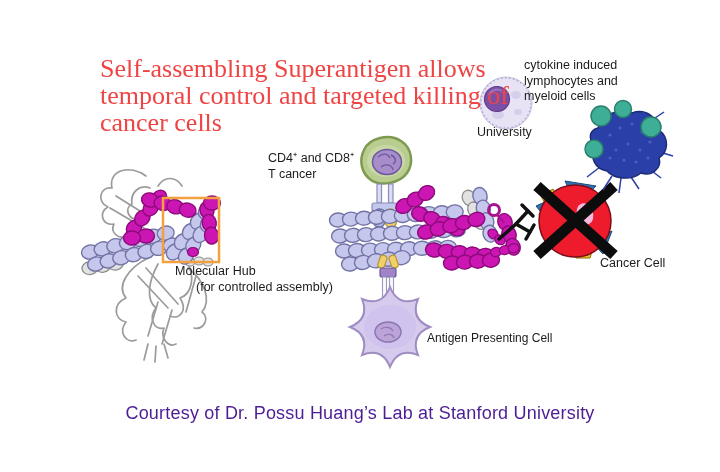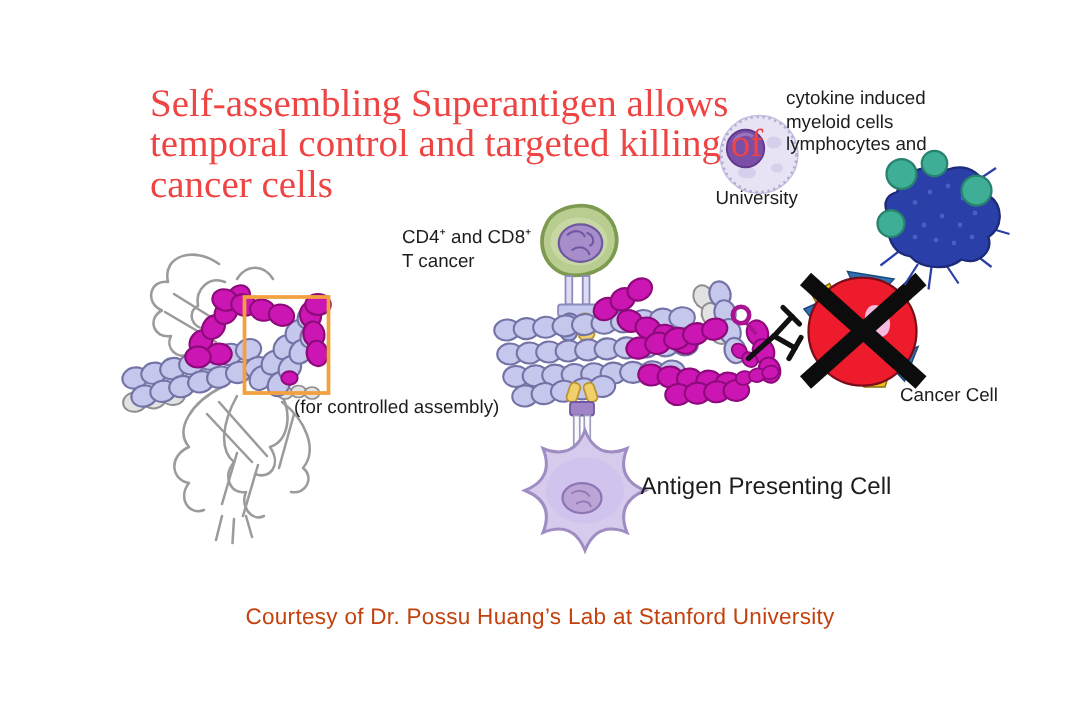--- a/index.html
+++ b/index.html
@@ -8,23 +8,23 @@
   .art{position:absolute;left:0;top:0;width:720px;height:472px;}
   .title{position:absolute;left:100px;top:55px;font-family:"Liberation Serif", serif;
          font-size:26px;line-height:27px;color:#ef4444;white-space:nowrap;}
   .lbl{position:absolute;font-size:12.5px;line-height:15.5px;color:#1c1c1c;white-space:nowrap;}
   .lbl-cytokine{left:524px;top:58px;}
   .lbl-macrophages{left:477px;top:125px;}
   .lbl-tcells{left:268px;top:151px;}
   .lbl-hub{left:175px;top:264px;}
   .lbl-hub .l2{margin-left:21px;}
   .lbl-cancer{left:600px;top:256px;}
-  .lbl-apc{left:427px;top:317px;font-size:16px;}
+  .lbl-apc{left:427px;top:331px;font-size:12px;}
   .footer{position:absolute;left:0;right:0;top:403px;text-align:center;
-          font-size:15px;color:#c2410c;letter-spacing:.2px;}
+          font-size:18px;color:#4c1d95;letter-spacing:.2px;}
 </style>
 </head>
 <body>
 
 <div class="slide">
 
   <svg class="art" viewBox="0 0 720 472">
     <defs>
       <ellipse id="tL" rx="8.5" ry="7" fill="#c6c7ec" stroke="#7373a6" stroke-width="1.4"></ellipse>
       <ellipse id="tM" rx="8.5" ry="7" fill="#cb16b3" stroke="#8c0a7a" stroke-width="1.4"></ellipse>
@@ -302,32 +302,33 @@
   </svg>
 
   <div class="title">
     <div>Self-assembling Superantigen allows</div>
     <div>temporal control and targeted killing of</div>
     <div>cancer cells</div>
   </div>
 
   <div class="lbl lbl-cytokine">
     <div>cytokine induced</div>
+    <div>lymphocytes and</div>
     <div>myeloid cells</div>
-    <div>lymphocytes and</div>
   </div>
 
   <div class="lbl lbl-macrophages">University</div>
 
   <div class="lbl lbl-tcells">
     <div>CD4⁺ and CD8⁺</div>
     <div>T cancer</div>
   </div>
 
   <div class="lbl lbl-hub">
+    <div>Molecular Hub</div>
     <div class="l2">(for controlled assembly)</div>
   </div>
 
   <div class="lbl lbl-cancer">Cancer Cell</div>
 
   <div class="lbl lbl-apc">Antigen Presenting Cell</div>
 
   <div class="footer">Courtesy of Dr. Possu Huang’s Lab at Stanford University</div>
 
 </div>

